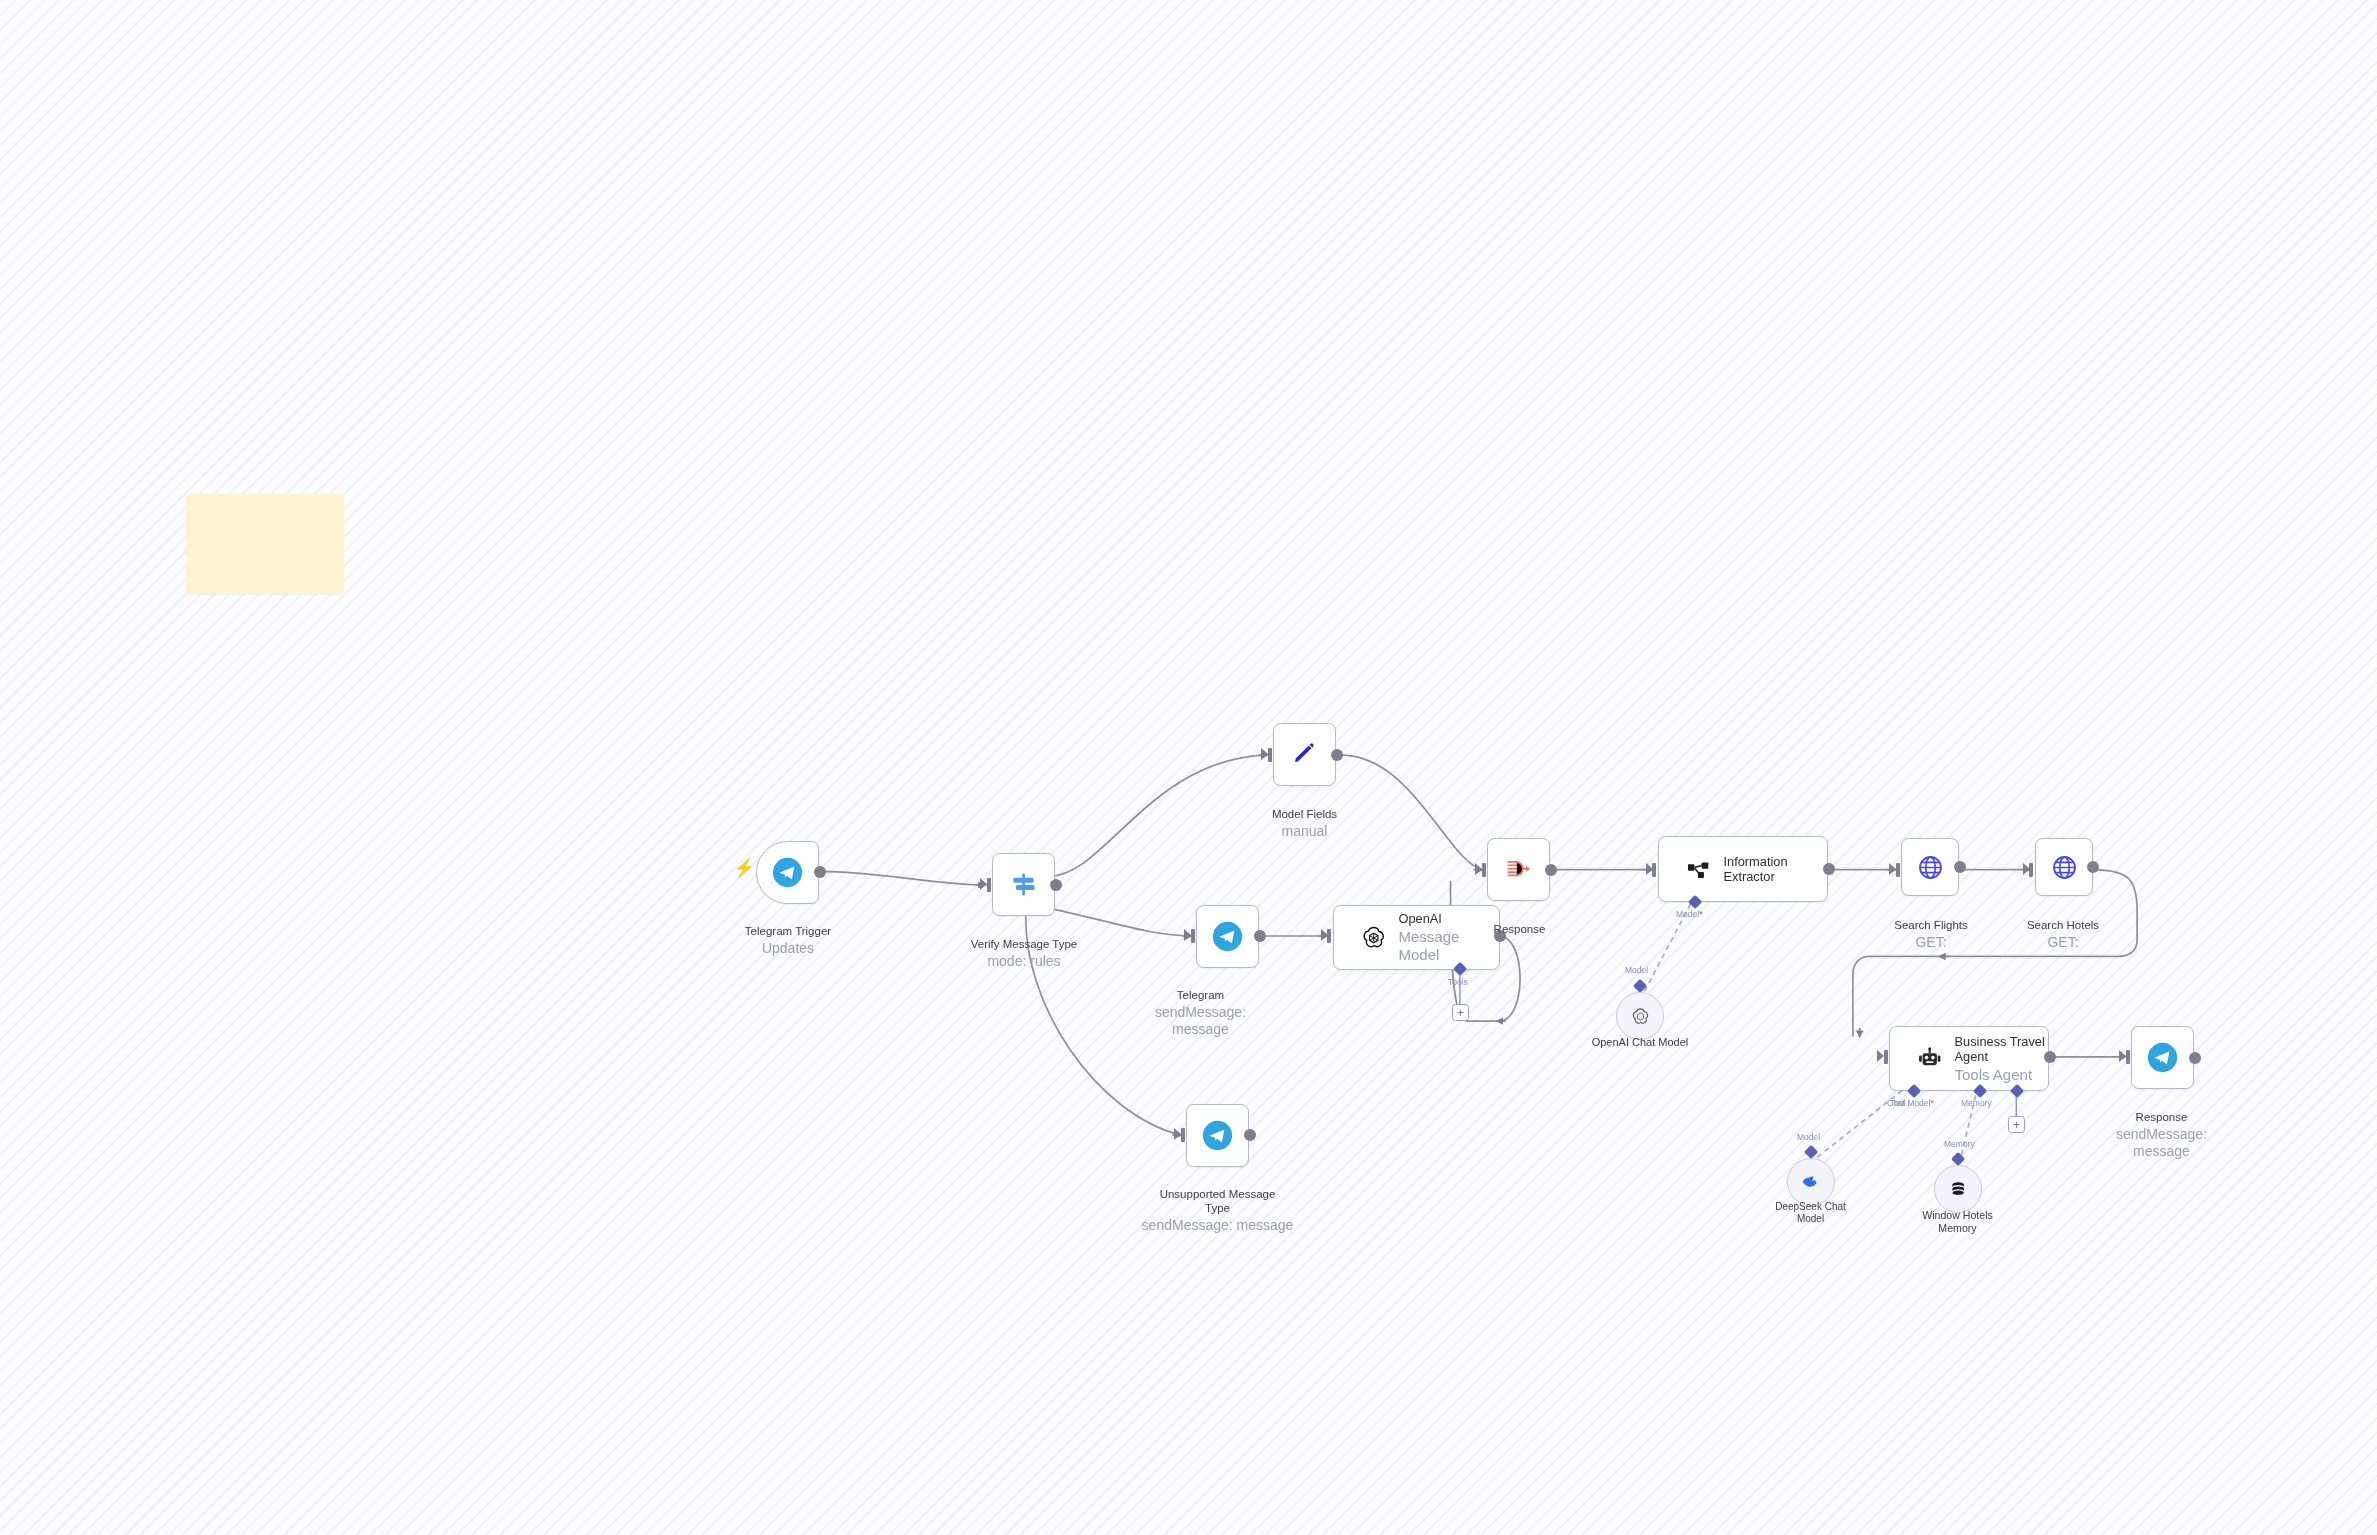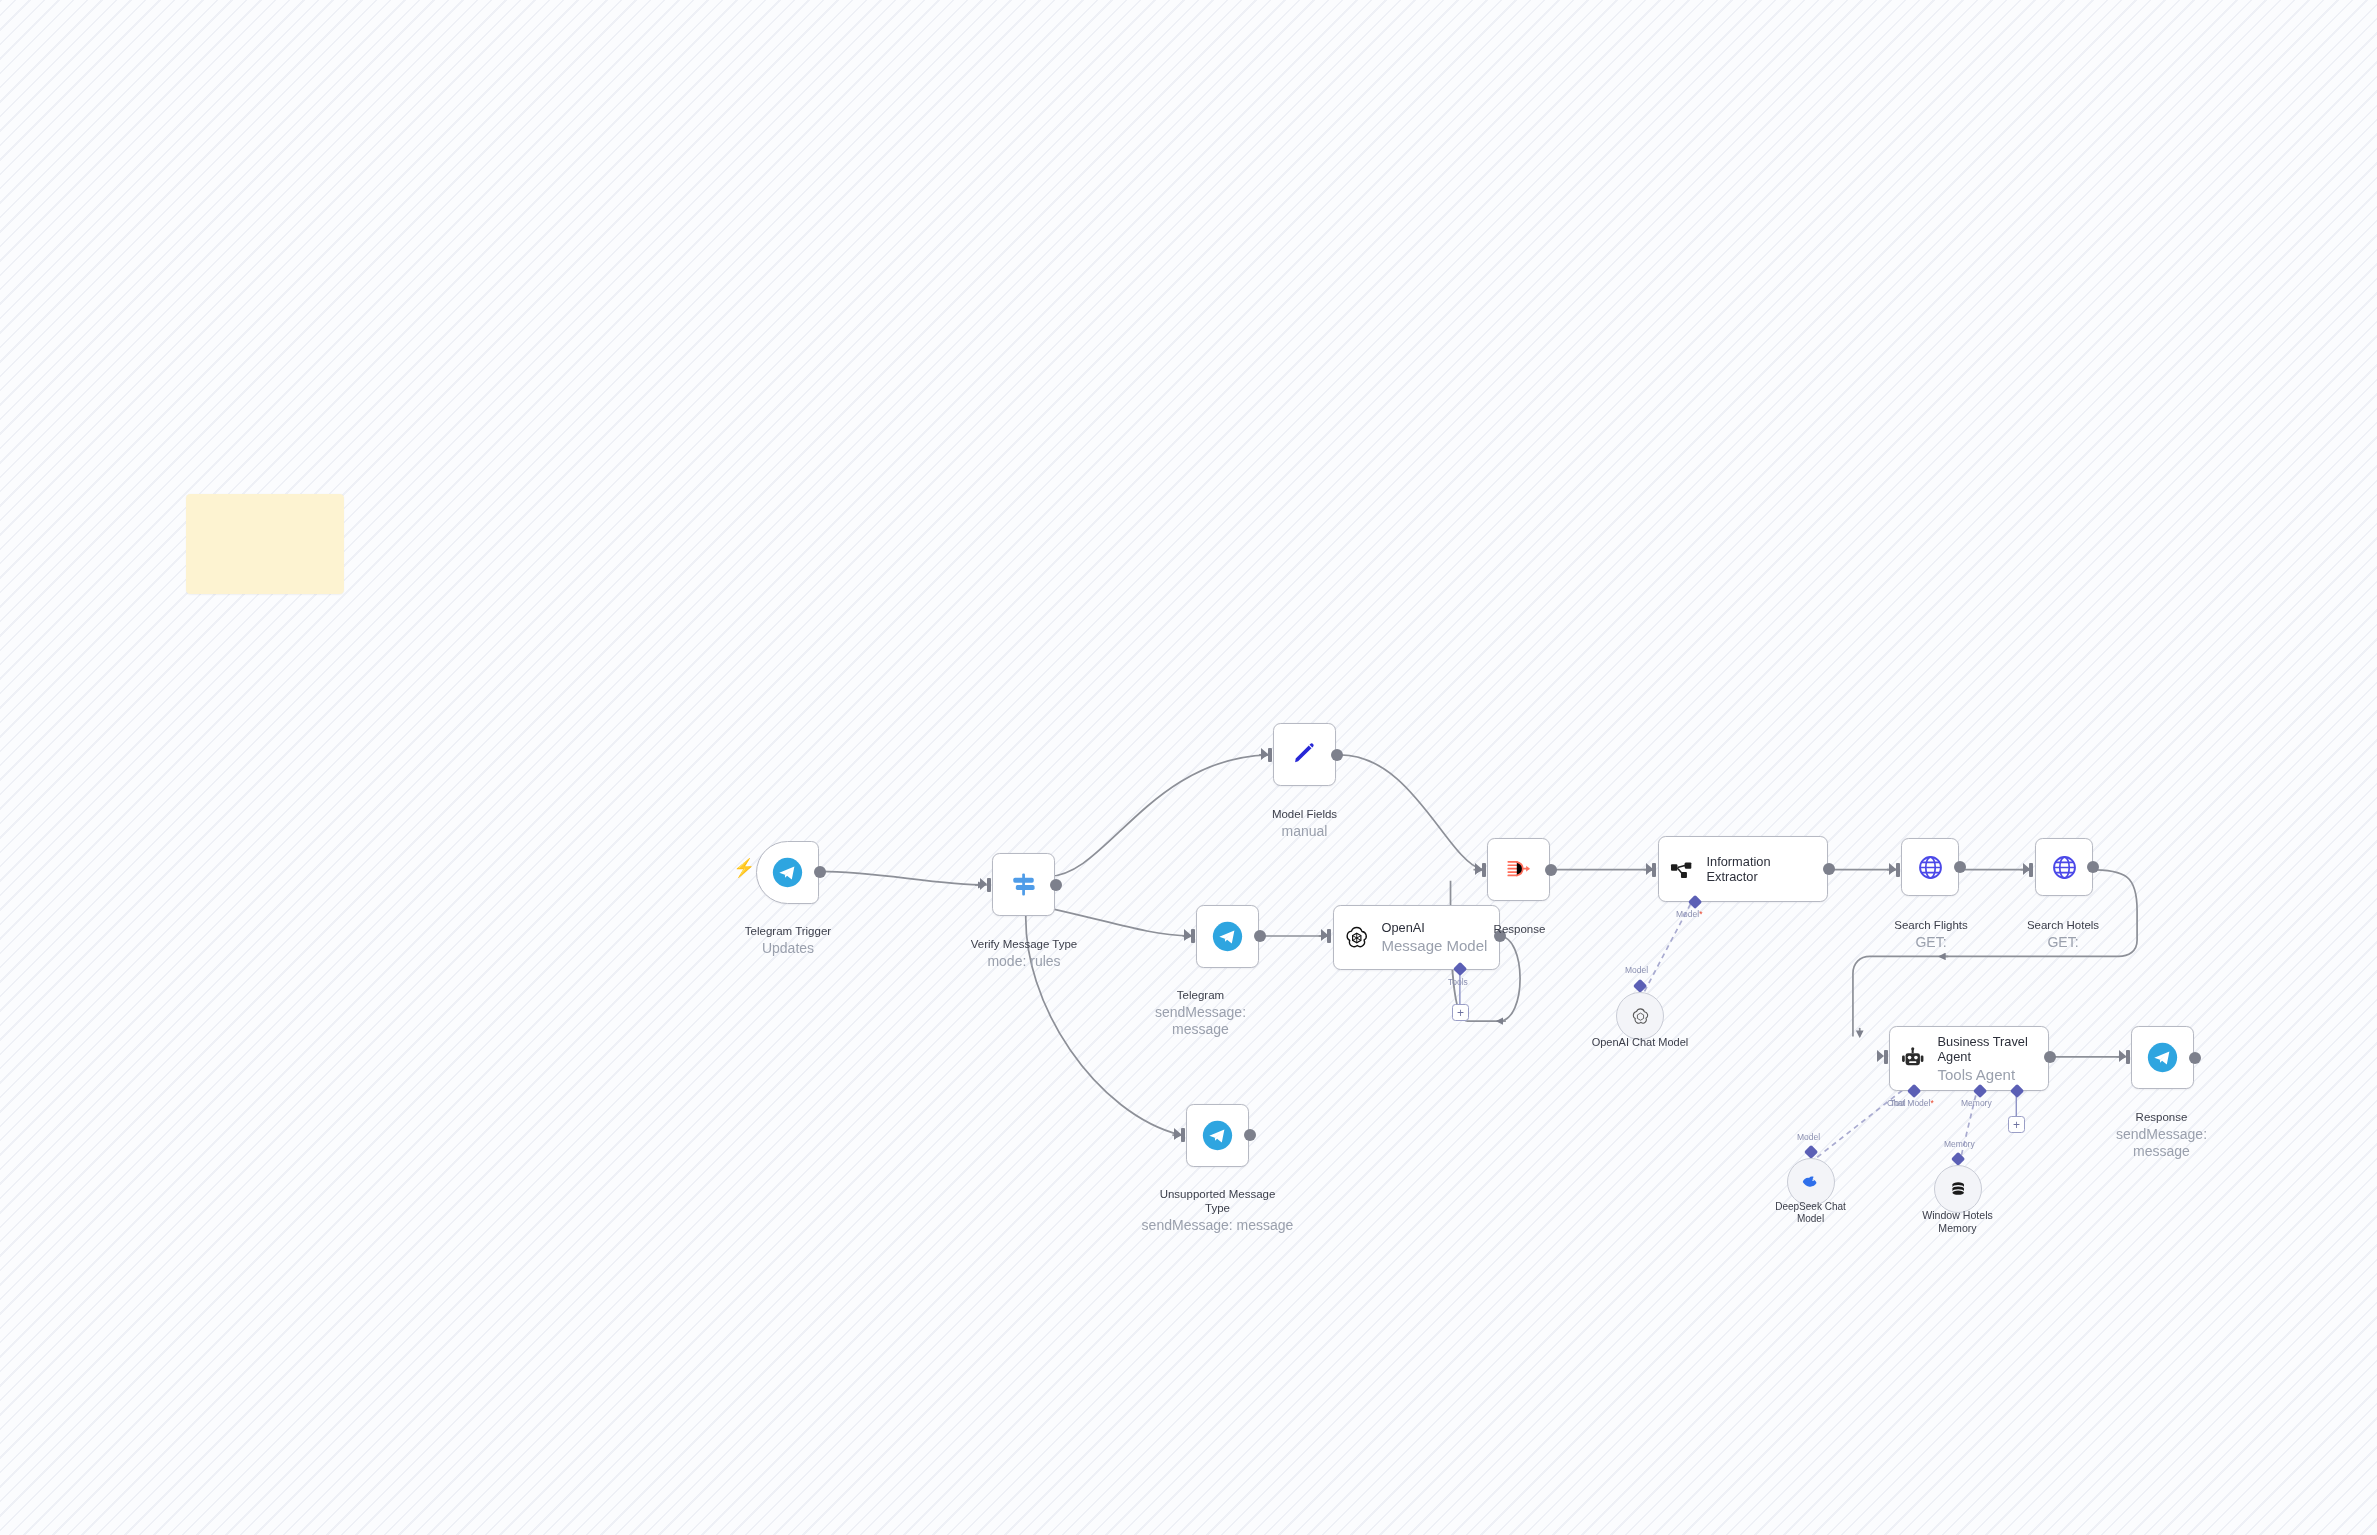--- a/index.html
+++ b/index.html
@@ -44,21 +44,21 @@
     display: flex;
     align-items: center;
     justify-content: center;
   }
   .node.trigger {
     border-top-left-radius: 32px;
     border-bottom-left-radius: 32px;
   }
   .node.wide {
     justify-content: flex-start;
-    padding-left: 10px;
+    padding-left: 27px;
     gap: 12px;
   }
   .node-icon {
     display: flex; align-items: center; justify-content: center;
     flex: 0 0 auto;
   }
   .node-inner-text { display: flex; flex-direction: column; line-height: 1.18; }
   .node-inner-title {
     font-size: 12.8px; color: #2c2f3a; font-weight: 400;
     white-space: pre-line;

